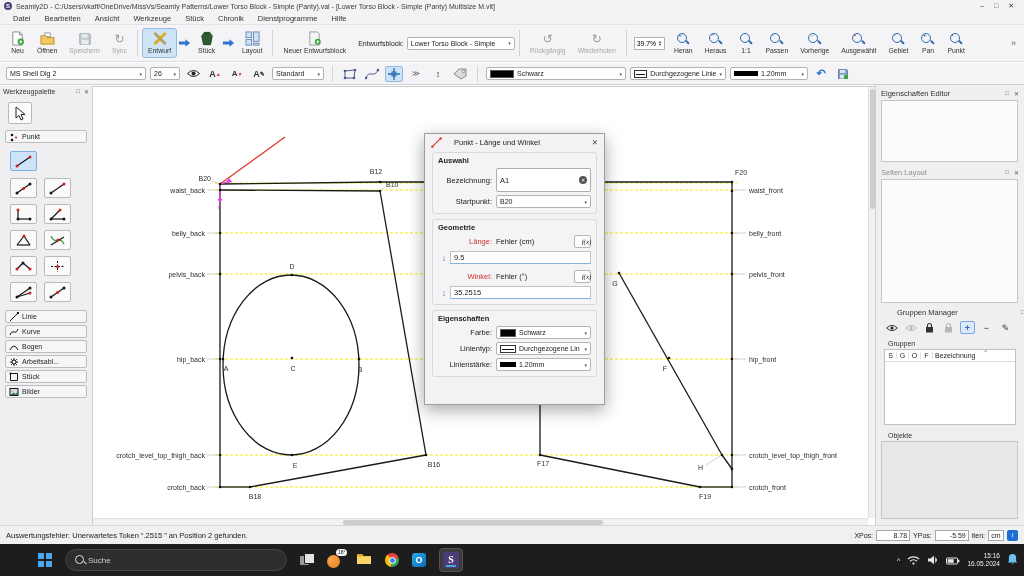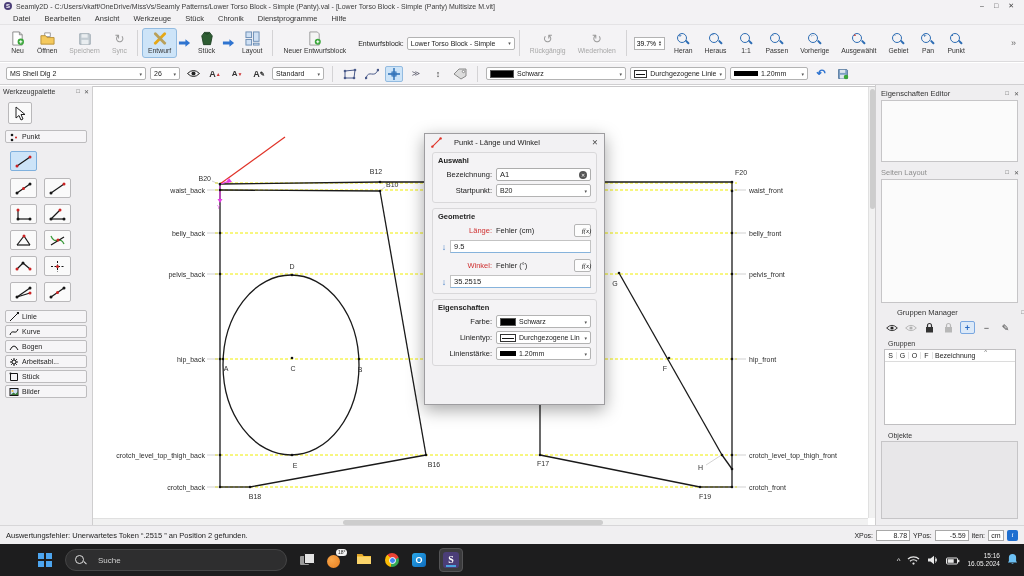--- a/index.html
+++ b/index.html
@@ -80,42 +80,42 @@
   .dialog { position:absolute; left:424px; top:133px; width:181px; height:272px; background:#f2f1f3; border:1px solid #9e9da0; box-shadow:0 5px 16px rgba(0,0,0,.35); z-index:50; font-size:7.5px; color:#222; }
   .dlg-title { height:16px; display:flex; align-items:center; padding:0 6px; gap:12px; }
   .dlg-title .txt { font-size:7.5px; color:#222; }
   .dlg-close { margin-left:auto; font-size:7.5px; color:#444; }
   .dlg-body { padding:2px 7px; }
   .group { border:1px solid #d9d8da; border-radius:3px; padding:2px 5px 5px; margin-bottom:5px; background:#f4f3f5; }
   .group-h { font-weight:bold; font-size:7.5px; margin:1px 0 3px; }
   .drow { display:flex; align-items:center; margin-top:3px; }
   .dlabel { width:58px; text-align:right; padding-right:4px; white-space:nowrap; }
   .dlabel.red, .red { color:#cf3030; }
-  .dinput { flex:1; display:flex; align-items:center; background:#fff; border:1px solid #adadad; border-radius:2px; height:13px; padding:0 3px; }
+  .dinput { flex:1; display:flex; align-items:center; background:#fff; border:1px solid #adadad; border-radius:2px; height:13px; padding:11px 3px; }
   .clear-ic { margin-left:auto; width:8px; height:8px; border-radius:50%; background:#555; color:#fff; font-size:5px; line-height:8px; text-align:center; }
   .fx { margin-left:auto; width:17px; height:13px; background:#fdfdfd; border:1px solid #b5b5b5; border-radius:2px; font-size:7px; font-style:italic; font-family:"Liberation Serif",serif; display:flex; align-items:center; justify-content:center;padding-left:8px; }
   .blue-arrow { color:#3b78c3; font-weight:bold; font-size:9px; width:12px; text-align:center; }
   .vinput { flex:1; background:#fff; border:1px solid #c3c3c3; border-bottom:1.6px solid #86b3dc; height:13px; line-height:12px; padding:0 3px; }
   .dbtns { display:flex; justify-content:space-between; padding:2px 2px 0; }
   .dbtn { width:50px; height:15px; font-size:7.5px; background:#f2f2f2; border:1px solid #c4c4c4; border-radius:2px; color:#222; font-family:inherit; }
   .dbtn.disabled { color:#9d9d9d; background:#efefef; }
   .dbtn.cancel { background:#fdfdfd; border-color:#8f8f8f; }
 
   
   .statusbar { position:absolute; left:0; top:525px; width:1024px; height:19px; background:#f0eff1; border-top:1px solid #d7d6d8; display:flex; align-items:center; font-size:7.5px; color:#222; padding:0 6px; }
   .sb-right { margin-left:auto; display:flex; align-items:center; gap:3px; font-size:7px; }
   .sb-box { background:#fff; border:1px solid #a8a8a8; height:11px; line-height:10px; padding:0 2px; text-align:right; }
   .sb-info { width:11px; height:11px; background:#1f6fd0; border-radius:2px; color:#fff; font-size:7px; font-style:italic; font-family:"Liberation Serif",serif; text-align:center; line-height:11px; }
 
   
   .taskbar { position:absolute; left:0; top:544px; width:1024px; height:32px; background:#1d1d1e; display:flex; align-items:center; }
   .tb-left { margin-left:38px; display:flex; align-items:center; gap:13px; }
   .start-ic { width:14px; height:14px; display:grid; grid-template-columns:6px 6px; grid-template-rows:6px 6px; gap:1.5px; }
   .start-ic span { background:#4da6f0; }
-  .search-pill { width:222px; height:22px; background:#2e2e2f; border:1px solid #454546; border-radius:11px; display:flex; align-items:center; padding:0 9px; gap:12px; }
+  .search-pill { width:222px; height:22px; background:#2e2e2f; border:1px solid #454546; border-radius:11px; display:flex; align-items:center; padding:0 9px; gap:2px; }
   .s-mag { position:relative; width:11px; height:11px; }
   .s-mag::before { content:""; position:absolute; left:0; top:0; width:7px; height:7px; border:1.4px solid #dedede; border-radius:50%; }
   .s-mag::after { content:""; position:absolute; left:7.5px; top:7.5px; width:3.5px; height:1.4px; background:#dedede; transform:rotate(45deg); }
   .search-pill .s-txt { font-size:8px; color:#cfcfcf; }
   .taskview { position:relative; width:14px; height:14px; }
   .taskview::before { content:""; position:absolute; left:0; top:3px; width:9px; height:9px; background:#9a9a9a; border-radius:1px; }
   .taskview::after { content:""; position:absolute; left:4px; top:0; width:9px; height:9px; background:#e4e4e4; border-radius:1px; border:1px solid #1d1d1e; }
   .weather { position:relative; width:16px; height:16px; }
   .weather .sun { position:absolute; left:0; bottom:0; width:13px; height:13px; border-radius:50%; background:radial-gradient(circle at 35% 35%, #f8a74b, #e87e1f); }
   .weather .badge { position:absolute; right:-4px; top:-3px; background:#f3f3f3; color:#222; font-size:5px; border-radius:4px; padding:0 1.5px; line-height:7px; }

